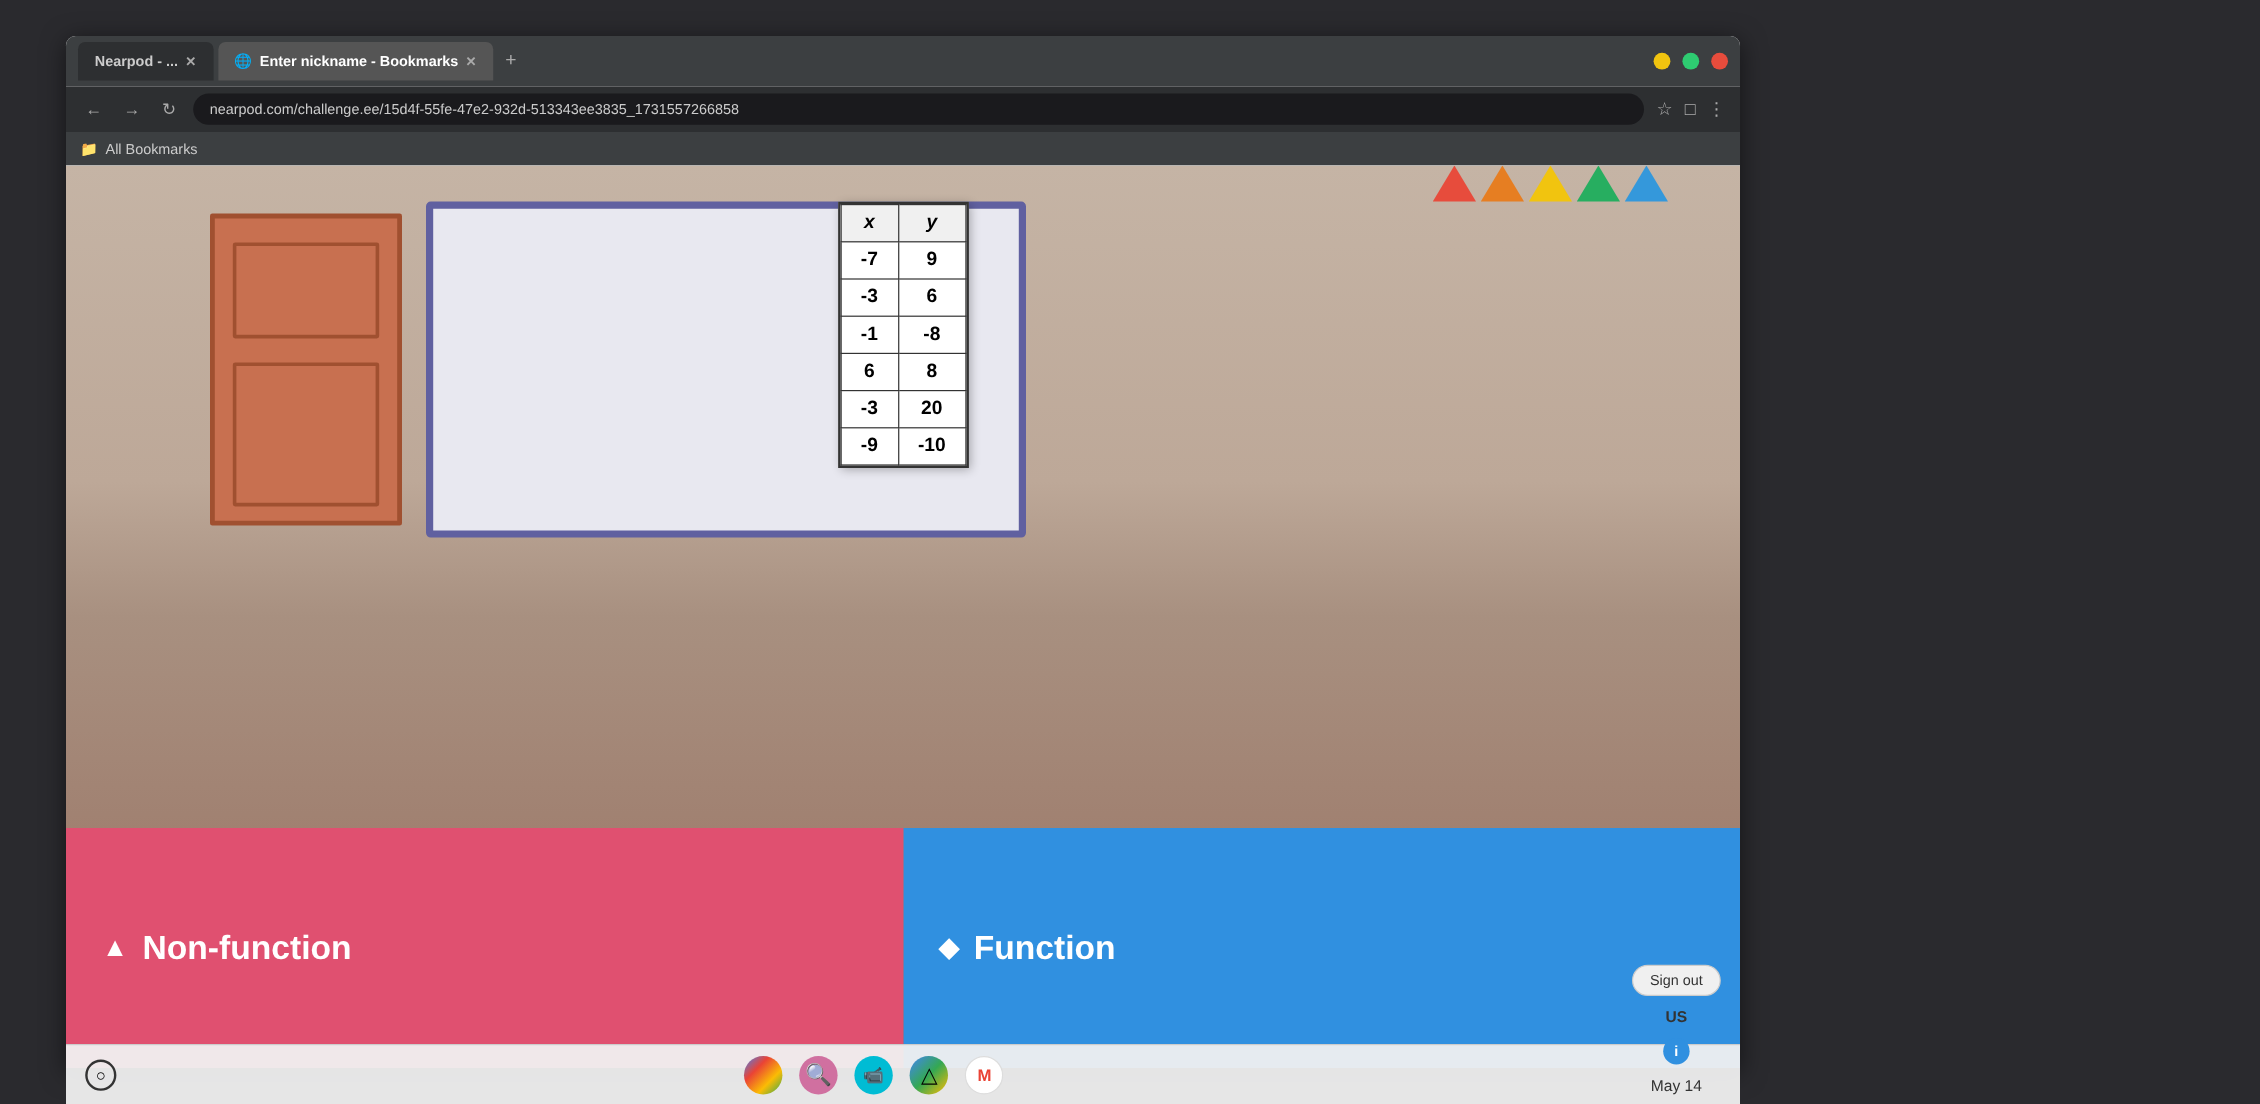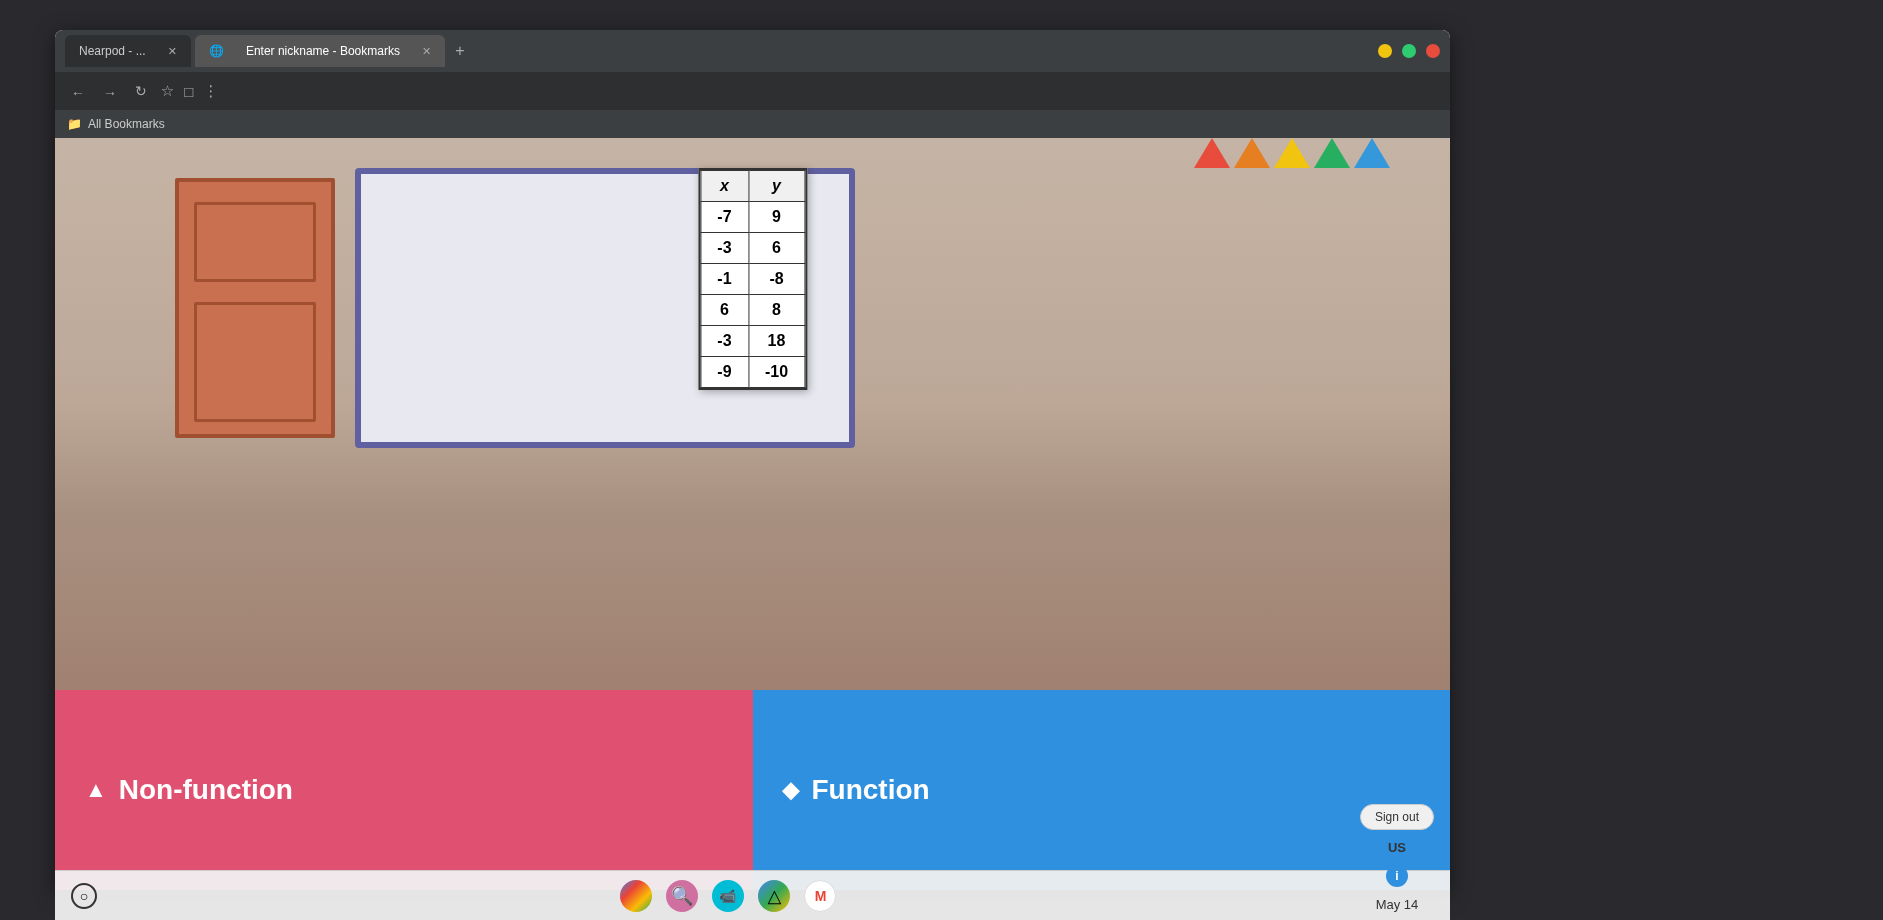--- a/index.html
+++ b/index.html
@@ -43,22 +43,23 @@
     }
 
     .tab {
       background: #2d2f31;
       color: #ccc;
       font-size: 12px;
       padding: 6px 14px;
       border-radius: 6px 6px 0 0;
       display: flex;
       align-items: center;
-      gap: 22px;
+      gap: 6px;
       height: 32px;
+      font-weight: bold;
     }
 
     .tab.active {
       background: #555;
       color: #fff;
     }
 
     .tab-close {
       font-size: 11px;
       color: #aaa;
@@ -453,20 +454,23 @@
       <div class="window-btn win-minimize"></div>
       <div class="window-btn win-maximize"></div>
       <div class="window-btn win-close"></div>
     </div>
   </div>
 
   <div class="browser-nav">
     <span class="nav-btn">←</span>
     <span class="nav-btn">→</span>
     <span class="nav-btn">↻</span>
+    <div class="address-bar">
+      <span>nearpod.com/challenge.ee/15d4f-55fe-47e2-932d-513343ee3835_1731557266858</span>
+    </div>
     <div class="nav-icons">
       <span>☆</span>
       <span>□</span>
       <span>⋮</span>
     </div>
   </div>
 
   <div class="bookmarks-bar">
     <span>📁</span>
     <span>All Bookmarks</span>
@@ -513,21 +517,21 @@
             <tr>
               <td>-1</td>
               <td>-8</td>
             </tr>
             <tr>
               <td>6</td>
               <td>8</td>
             </tr>
             <tr>
               <td>-3</td>
-              <td>18</td>
+              <td>20</td>
             </tr>
             <tr>
               <td>-9</td>
               <td>-10</td>
             </tr>
           </tbody>
         </table>
       </div>
 
       <div class="answer-zones" style="position:absolute;bottom:0;left:0;right:0;">

